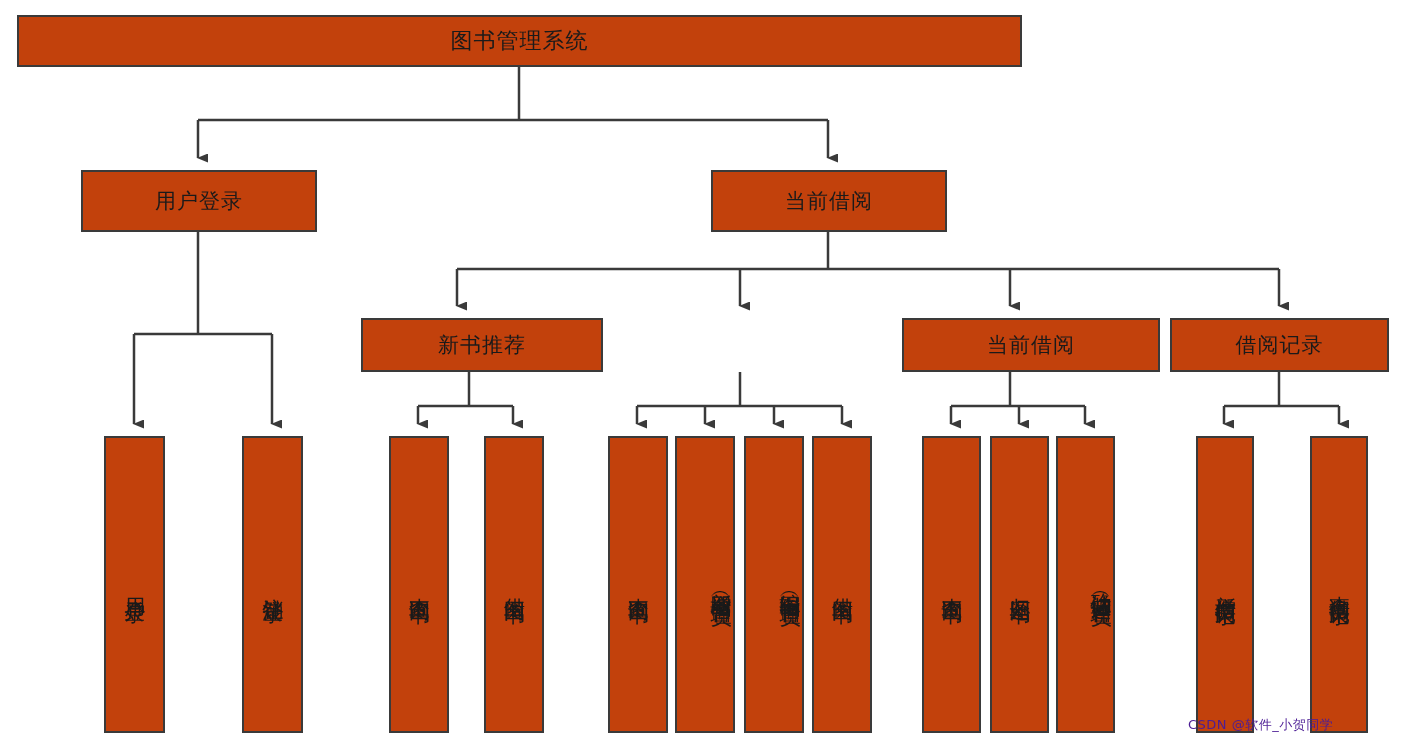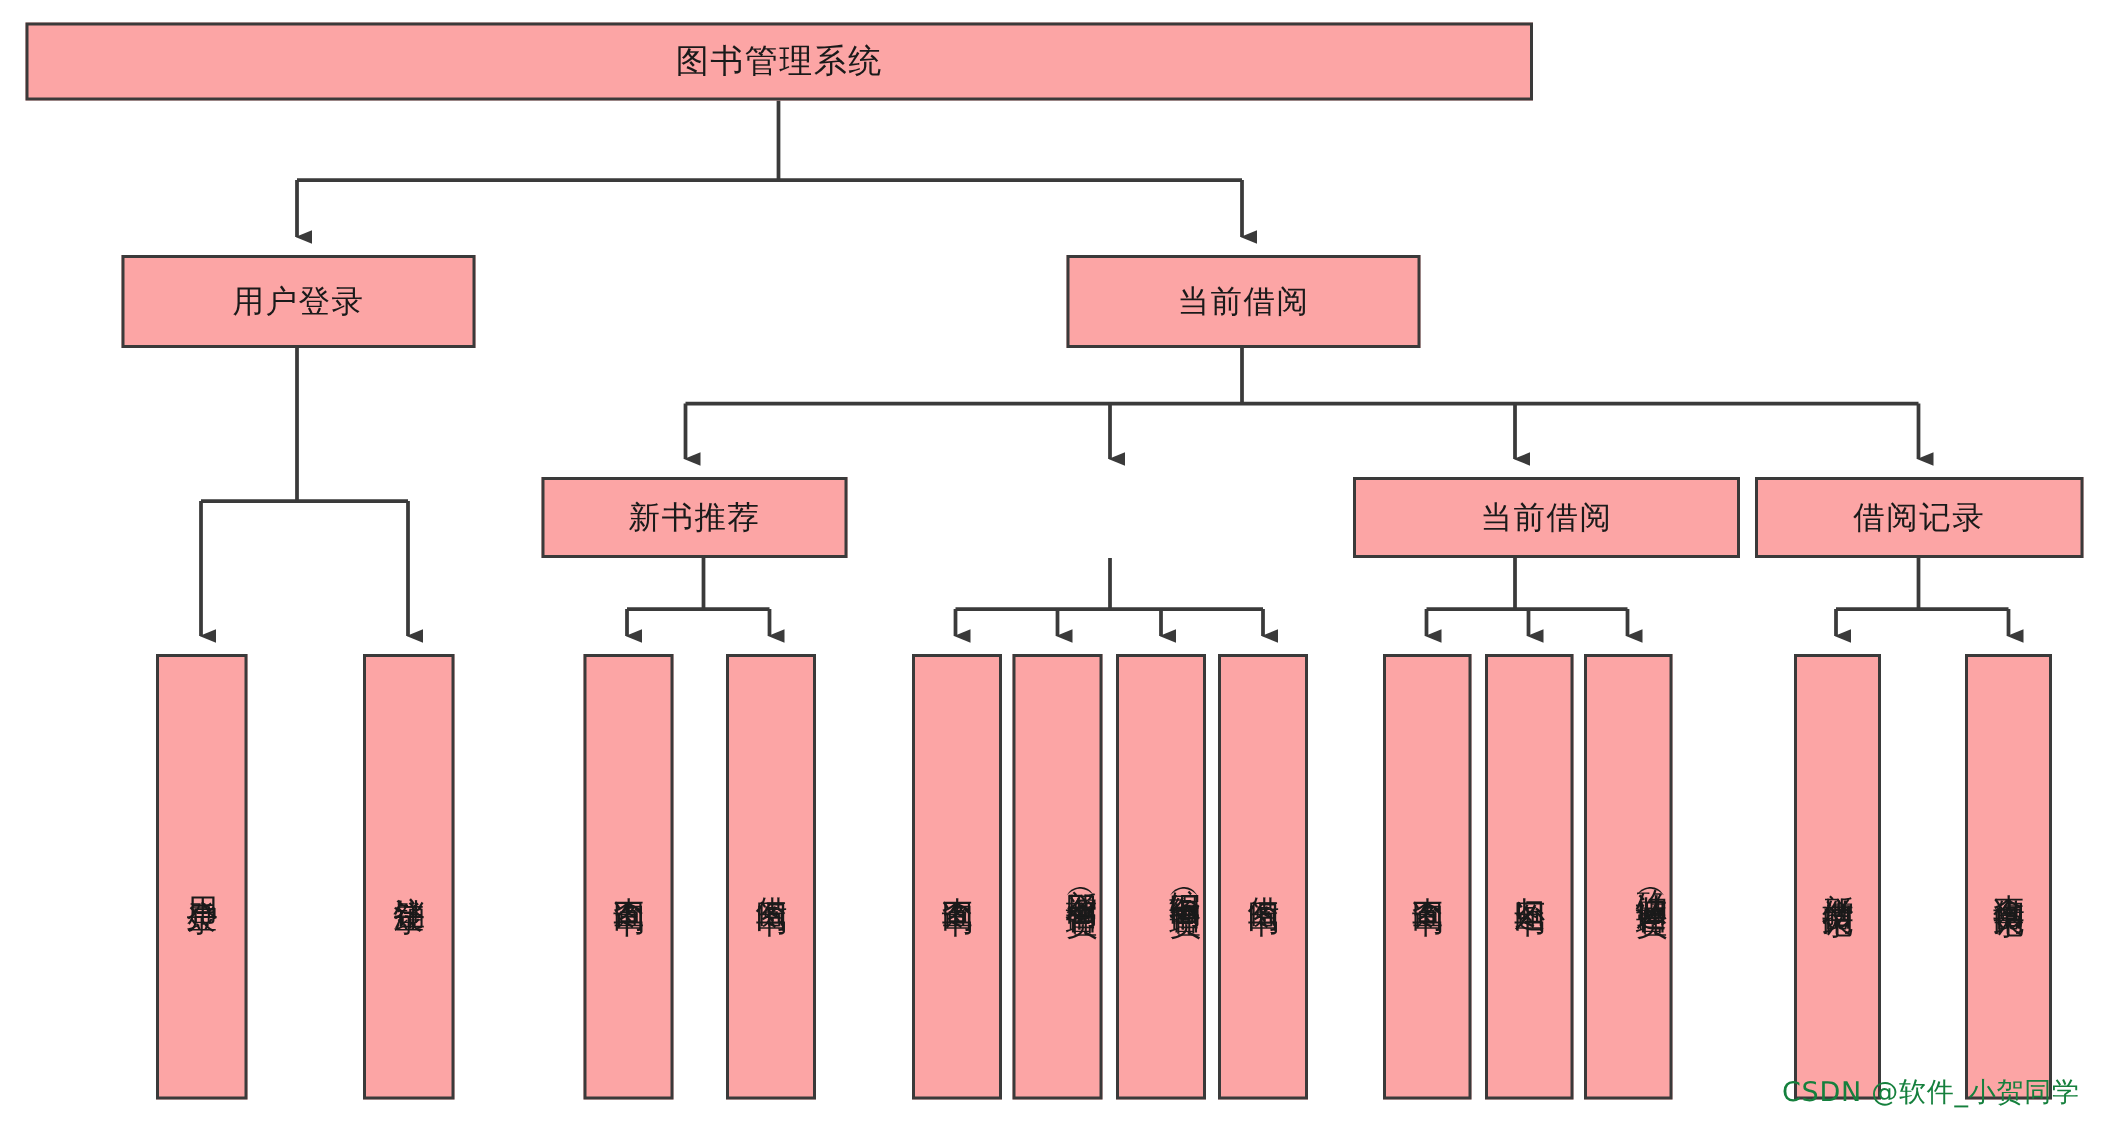--- a/index.html
+++ b/index.html
@@ -14,21 +14,21 @@
     position: relative;
     width: 1405px;
     height: 747px;
     background: #ffffff;
     overflow: hidden;
   }
   .node {
     position: absolute;
     box-sizing: border-box;
     border: 2px solid #3a3a3a;
-    background: #fca5a5;
+    background: #c2410c;
     display: flex;
     align-items: center;
     justify-content: center;
     color: #1a1a1a;
   }
   .node-h {
     font-size: 21px;
     letter-spacing: 1px;
     white-space: nowrap;
   }
@@ -53,22 +53,22 @@
     left: 0;
     top: 0;
     width: 1405px;
     height: 747px;
     pointer-events: none;
   }
   .watermark {
     position: absolute;
     left: 1188px;
     top: 716px;
-    font-size: 18px;
-    color: #15803d;
+    font-size: 13px;
+    color: #4c1d95;
     white-space: nowrap;
     letter-spacing: 0.5px;
   }
 </style>
 </head>
 <body>
 
 <div id="canvas">
 
   <svg class="edges" viewBox="0 0 1405 747" xmlns="http://www.w3.org/2000/svg">
@@ -125,21 +125,21 @@
     <span>图书管理系统</span>
   </div>
 
   <div class="node node-h" style="left:81px; top:170px; width:236px; height:62px;">
     <span>用户登录</span>
   </div>
   <div class="node node-h" style="left:711px; top:170px; width:236px; height:62px;">
     <span>当前借阅</span>
   </div>
 
-  <div class="node node-h" style="left:361px; top:318px; width:204px; height:54px;">
+  <div class="node node-h" style="left:361px; top:318px; width:242px; height:54px;">
     <span>新书推荐</span>
   </div>
   <div class="node node-h" style="left:902px; top:318px; width:258px; height:54px;text-align:right;">
     <span>当前借阅</span>
   </div>
   <div class="node node-h" style="left:1170px; top:318px; width:219px; height:54px;text-align:right;">
     <span>借阅记录</span>
   </div>
 
   <div class="node node-v" style="left:104px; top:436px; width:61px; height:297px;">

